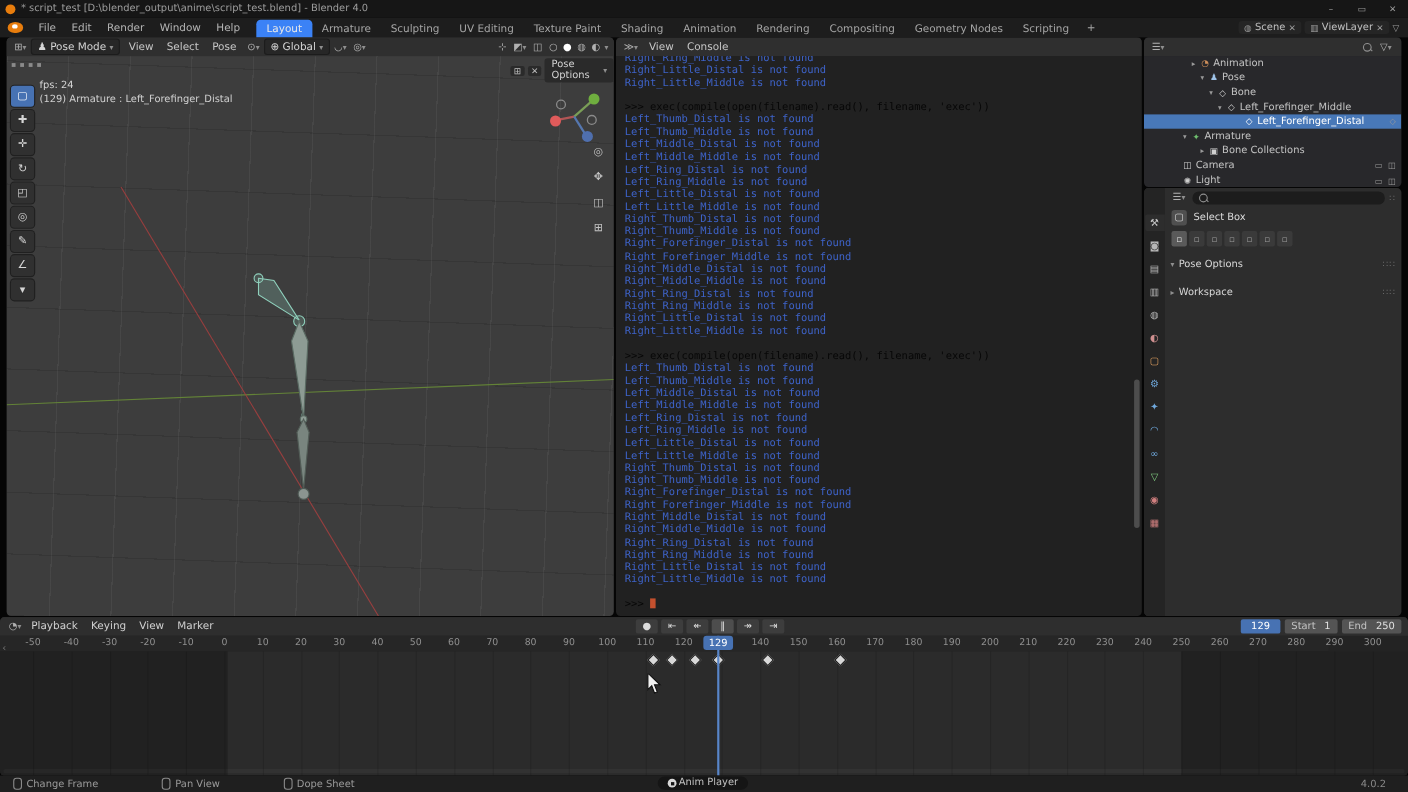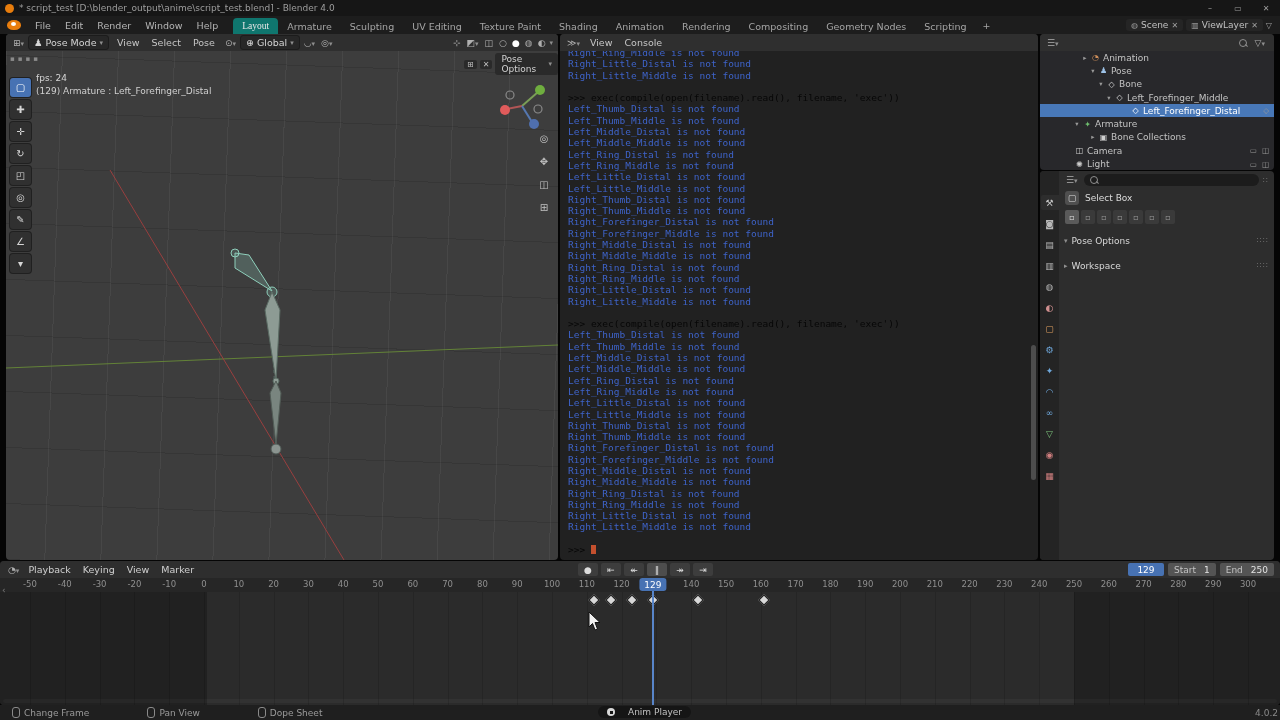--- a/index.html
+++ b/index.html
@@ -12,21 +12,21 @@
   .tb-controls{margin-left:auto;display:flex;height:100%;}
   .tb-controls span{width:28px;display:flex;align-items:center;justify-content:center;font-size:8px;color:#9d9d9d;}
 
   
   .topbar{position:absolute;left:0;top:16px;width:1280px;height:18px;background:#1d1d1d;display:flex;align-items:center;font-size:9.5px;color:#b5b5b5;}
   .blender-logo{width:14px;height:10px;background:#e87d0d;border-radius:50% 50% 45% 45%;margin:0 7px 0 7px;position:relative;}
   .blender-logo::after{content:"";position:absolute;left:4px;top:2px;width:5px;height:4px;border-radius:50%;background:#fff;}
   .menu-item{padding:0 7px;}
   .tabs{display:flex;height:100%;margin-left:8px;align-items:flex-end;}
   .ws-tab{padding:0 9px;height:16px;display:flex;align-items:center;color:#a5a5a5;border-radius:4px 4px 0 0;white-space:nowrap;}
-  .ws-tab.active{background:#0f766e;color:#e8e8e8;font-family:Liberation Serif, serif;}
+  .ws-tab.active{background:#3b82f6;color:#e8e8e8;}
   .tab-add{padding:0 7px;color:#a5a5a5;}
   .top-right{margin-left:auto;display:flex;align-items:center;gap:3px;margin-right:8px;font-size:9px;color:#c0c0c0;}
   .tr-group{display:flex;align-items:center;gap:3px;background:#252525;border-radius:3px;padding:1px 5px;}
   .tr-ico{font-size:8px;color:#9d9d9d;}
 
   
   .editor{position:absolute;border-radius:4px;overflow:hidden;}
   .ed-header{height:17px;background:#2f2f2f;display:flex;align-items:center;font-size:9.5px;color:#c6c6c6;gap:2px;padding:0 5px;position:relative;z-index:5;}
   .hdr-ico{font-size:9px;color:#b0b0b0;padding:0 2px;}
   .hdr-caret{font-size:7px;color:#8f8f8f;}
@@ -113,24 +113,24 @@
   .playhead{position:absolute;top:17px;width:2px;height:127px;background:#5885c9;transform:translateX(-50%);z-index:2;}
   .ph-chip{position:absolute;top:17px;height:13px;padding:0 5px;background:#4772b3;border-radius:3px;color:#fff;font-size:9px;display:flex;align-items:center;transform:translateX(-50%);z-index:3;}
   .tl-scrollhint{position:absolute;left:2px;top:24px;font-size:9px;color:#7d7d7d;}
   .tl-hscroll{position:absolute;left:3px;right:3px;bottom:2px;height:4px;background:#3a3a3a;border-radius:2px;opacity:.5;}
 
   
   .statusbar{position:absolute;left:0;top:705px;width:1280px;height:15px;background:#1f1f1f;display:flex;align-items:center;font-size:9px;color:#9a9a9a;}
   .sb-item{display:flex;align-items:center;gap:4px;margin-right:58px;}
   .sb-item:first-child{margin-left:12px;}
   .mico{width:6px;height:9px;border:1px solid #8a8a8a;border-radius:3px;}
-  .sb-player{position:absolute;left:598px;top:1px;display:flex;align-items:center;gap:13px;background:#151515;border-radius:8px;padding:1px 9px;color:#c0c0c0;}
+  .sb-player{position:absolute;left:598px;top:1px;display:flex;align-items:center;gap:2px;background:#151515;border-radius:8px;padding:1px 9px;color:#c0c0c0;}
   .pico{width:8px;height:8px;border-radius:50%;background:#d8d8d8;position:relative;}
   .pico::after{content:"";position:absolute;left:2.5px;top:2.5px;width:3px;height:3px;background:#151515;}
-  .sb-version{margin-left:auto;margin-right:2px;color:#8a8a8a;text-align:center;}
+  .sb-version{margin-left:auto;margin-right:20px;color:#8a8a8a;text-align:center;}
 
   .cursor-svg{position:absolute;left:588px;top:612px;z-index:50;}
 </style>
 </head>
 <body>
 
 <div class="stage">
 
   <div class="titlebar">
     <span class="app-icon"></span>

